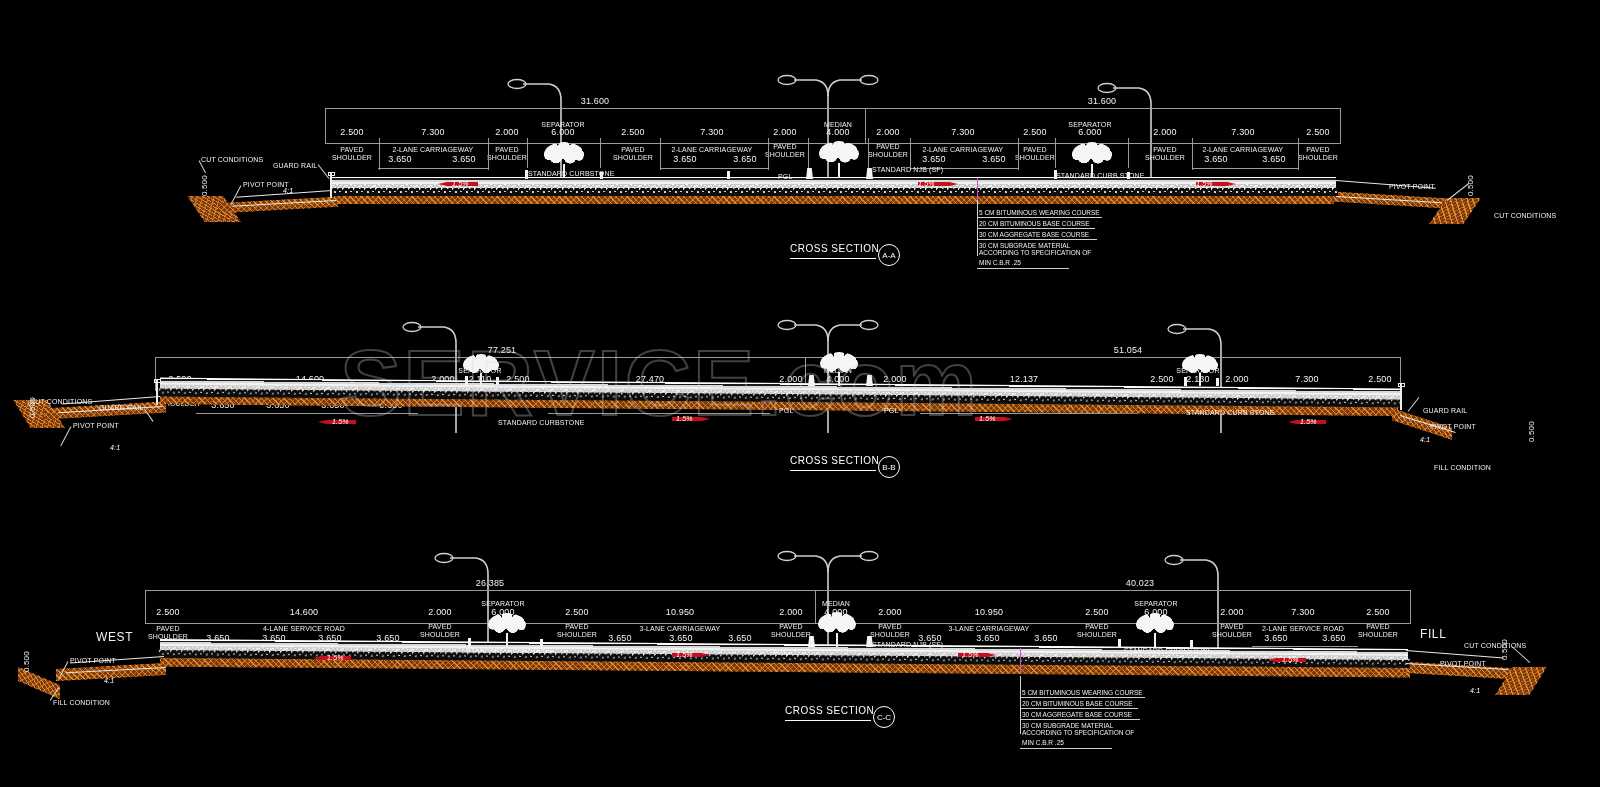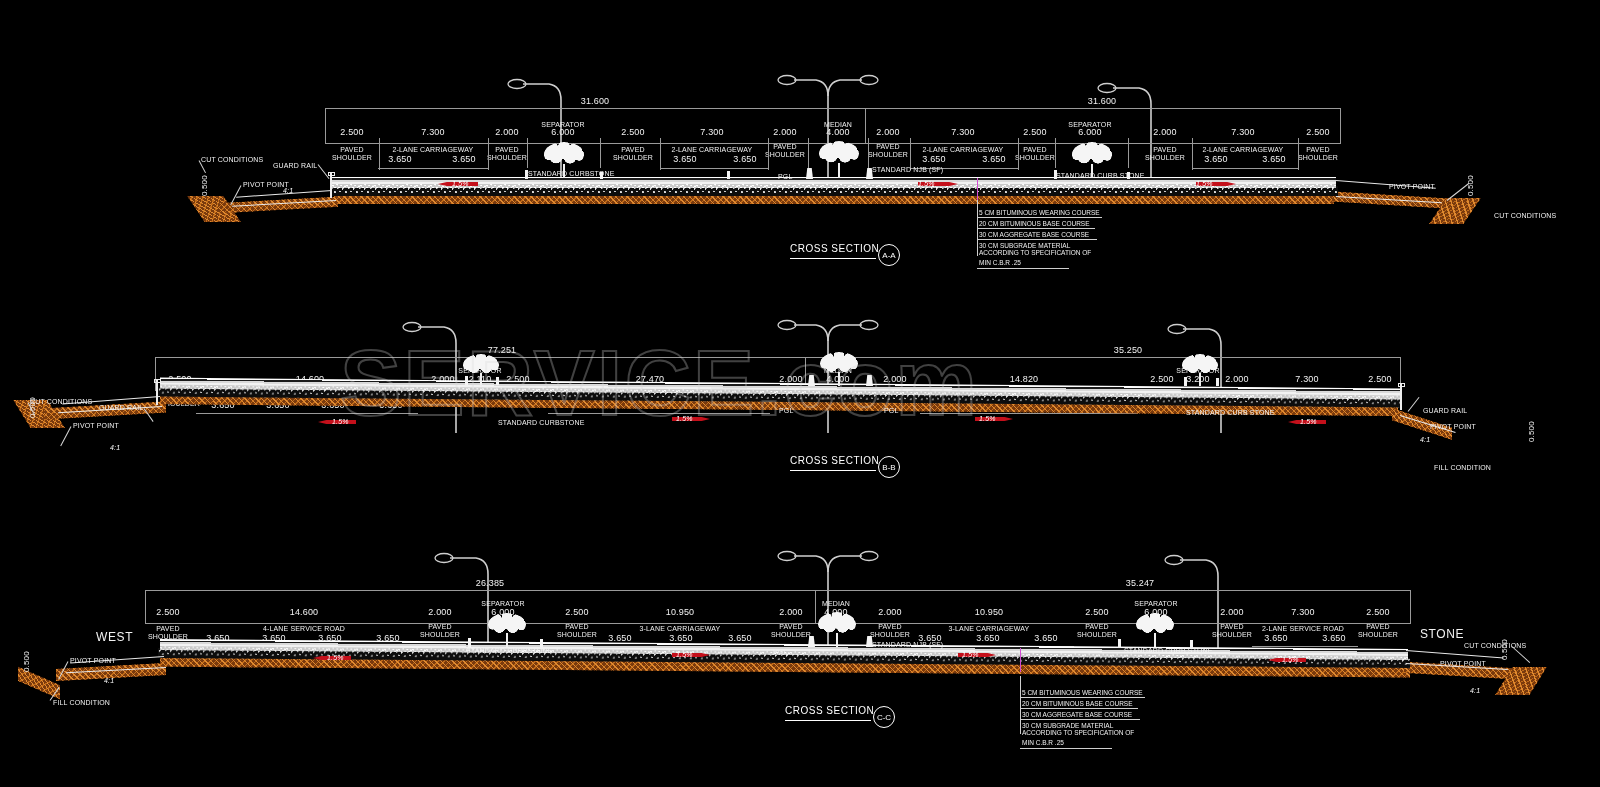--- a/index.html
+++ b/index.html
@@ -398,21 +398,21 @@
       </svg>
     </div>
 
     <div class="hline" style="left:155px;top:357px;width:650px;"></div>
     <div class="vline" style="left:155px;top:357px;height:34px;"></div>
     <div class="vline" style="left:805px;top:357px;height:34px;"></div>
     <div class="t dim ctr" style="left:502px;top:346px;">77.251</div>
 
     <div class="hline" style="left:805px;top:357px;width:595px;"></div>
     <div class="vline" style="left:1400px;top:357px;height:34px;"></div>
-    <div class="t dim ctr" style="left:1128px;top:346px;">35.250</div>
+    <div class="t dim ctr" style="left:1128px;top:346px;">51.054</div>
 
     <div class="hline" style="left:155px;top:390px;width:1245px;"></div>
 
     <div class="t dim ctr" style="left:180px;top:375px;">2.500</div>
     <div class="t lbl ctr" style="left:180px;top:391px;">PAVED</div>
     <div class="t lbl ctr" style="left:180px;top:399px;">SHOULDER</div>
 
     <div class="t dim ctr" style="left:310px;top:375px;">14.600</div>
     <div class="t lbl ctr" style="left:310px;top:391px;">4-LANE SERVICE ROAD</div>
     <div class="t dim ctr" style="left:223px;top:401px;">3.650</div>
@@ -445,35 +445,35 @@
     <div class="t lbl ctr" style="left:791px;top:389px;">PAVED</div>
     <div class="t lbl ctr" style="left:791px;top:397px;">SHOULDER</div>
 
     <div class="t lbl ctr" style="left:838px;top:366px;">MEDIAN</div>
     <div class="t dim ctr" style="left:838px;top:375px;">4.000</div>
 
     <div class="t dim ctr" style="left:895px;top:375px;">2.000</div>
     <div class="t lbl ctr" style="left:895px;top:389px;">PAVED</div>
     <div class="t lbl ctr" style="left:895px;top:397px;">SHOULDER</div>
 
-    <div class="t dim ctr" style="left:1024px;top:375px;">14.820</div>
+    <div class="t dim ctr" style="left:1024px;top:375px;">12.137</div>
     <div class="t lbl ctr" style="left:1024px;top:391px;">4-LANE CARRIAGEWAY</div>
     <div class="t dim ctr" style="left:944px;top:401px;">3.650</div>
     <div class="t dim ctr" style="left:996px;top:401px;">3.650</div>
     <div class="t dim ctr" style="left:1048px;top:401px;">3.650</div>
     <div class="t dim ctr" style="left:1082px;top:401px;">0.220</div>
     <div class="t dim ctr" style="left:1113px;top:401px;">3.650</div>
     <div class="hline" style="left:920px;top:413px;width:218px;"></div>
 
     <div class="t dim ctr" style="left:1162px;top:375px;">2.500</div>
     <div class="t lbl ctr" style="left:1162px;top:389px;">PAVED</div>
     <div class="t lbl ctr" style="left:1162px;top:397px;">SHOULDER</div>
 
     <div class="t lbl ctr" style="left:1198px;top:366px;">SEPARATOR</div>
-    <div class="t dim ctr" style="left:1198px;top:375px;">3.200</div>
+    <div class="t dim ctr" style="left:1198px;top:375px;">2.130</div>
 
     <div class="t dim ctr" style="left:1237px;top:375px;">2.000</div>
     <div class="t lbl ctr" style="left:1237px;top:389px;">PAVED</div>
     <div class="t lbl ctr" style="left:1237px;top:397px;">SHOULDER</div>
 
     <div class="t dim ctr" style="left:1307px;top:375px;">7.300</div>
     <div class="t lbl ctr" style="left:1307px;top:391px;">2-LANE SERVICE ROAD</div>
     <div class="t dim ctr" style="left:1280px;top:401px;">3.650</div>
     <div class="t dim ctr" style="left:1338px;top:401px;">3.650</div>
     <div class="hline" style="left:1256px;top:413px;width:106px;"></div>
@@ -579,21 +579,21 @@
       </svg>
     </div>
 
     <div class="hline" style="left:145px;top:590px;width:670px;"></div>
     <div class="vline" style="left:145px;top:590px;height:34px;"></div>
     <div class="vline" style="left:815px;top:590px;height:34px;"></div>
     <div class="t dim ctr" style="left:490px;top:579px;">26.385</div>
 
     <div class="hline" style="left:815px;top:590px;width:595px;"></div>
     <div class="vline" style="left:1410px;top:590px;height:34px;"></div>
-    <div class="t dim ctr" style="left:1140px;top:579px;">35.247</div>
+    <div class="t dim ctr" style="left:1140px;top:579px;">40.023</div>
 
     <div class="hline" style="left:145px;top:623px;width:1265px;"></div>
 
     <div class="t dim ctr" style="left:168px;top:608px;">2.500</div>
     <div class="t lbl ctr" style="left:168px;top:624px;">PAVED</div>
     <div class="t lbl ctr" style="left:168px;top:632px;">SHOULDER</div>
 
     <div class="t dim ctr" style="left:304px;top:608px;">14.600</div>
     <div class="t lbl ctr" style="left:304px;top:624px;">4-LANE SERVICE ROAD</div>
     <div class="t dim ctr" style="left:218px;top:634px;">3.650</div>
@@ -697,21 +697,21 @@
     <div class="slope-arrow" style="left:313px;top:656px;width:38px;"></div>
     <div class="t slope" style="left:327px;top:653px;">1.5%</div>
     <div class="slope-arrow rev" style="left:672px;top:653px;width:38px;"></div>
     <div class="t slope" style="left:676px;top:650px;">1.5%</div>
     <div class="slope-arrow rev" style="left:958px;top:653px;width:38px;"></div>
     <div class="t slope" style="left:962px;top:650px;">1.5%</div>
     <div class="slope-arrow" style="left:1268px;top:658px;width:38px;"></div>
     <div class="t slope" style="left:1282px;top:655px;">1.5%</div>
 
     <div class="t big" style="left:96px;top:633px;">WEST</div>
-    <div class="t big" style="left:1420px;top:630px;">STONE</div>
+    <div class="t big" style="left:1420px;top:630px;">FILL</div>
 
     <div class="t lbl" style="left:70px;top:656px;">PIVOT POINT</div>
     <div class="t slope" style="left:104px;top:676px;">4:1</div>
     <div class="t rot" style="left:22px;top:672px;">0.500</div>
     <div class="t lbl" style="left:53px;top:698px;">FILL CONDITION</div>
     <div class="t lbl" style="left:466px;top:646px;">STANDARD CURBSTONE</div>
     <div class="t lbl" style="left:773px;top:647px;">PGL</div>
     <div class="t lbl" style="left:872px;top:640px;">STANDARD NJB (SF)</div>
     <div class="t lbl" style="left:1124px;top:646px;">STANDARD CURB STONE</div>
     <div class="t lbl" style="left:1440px;top:659px;">PIVOT POINT</div>

